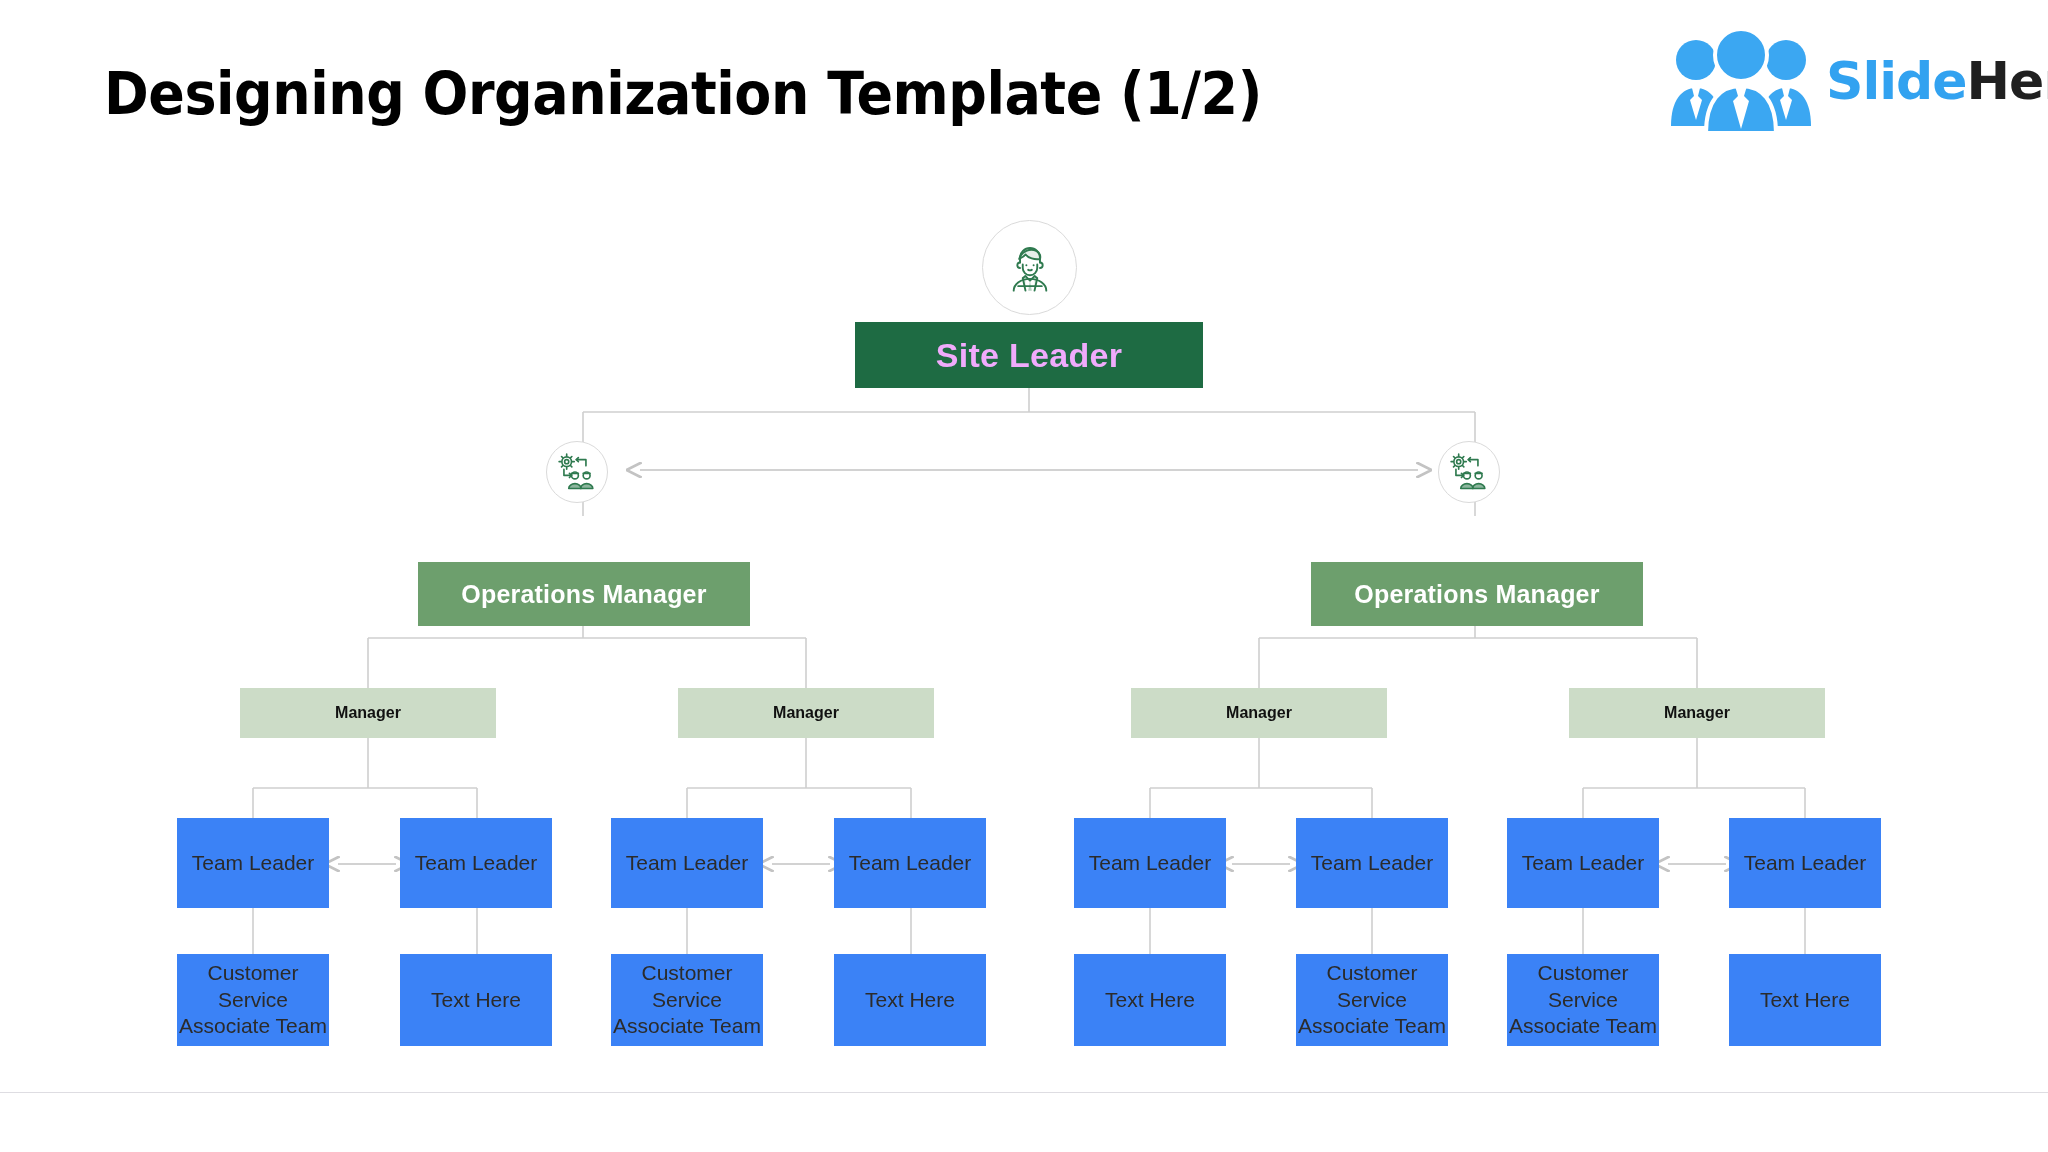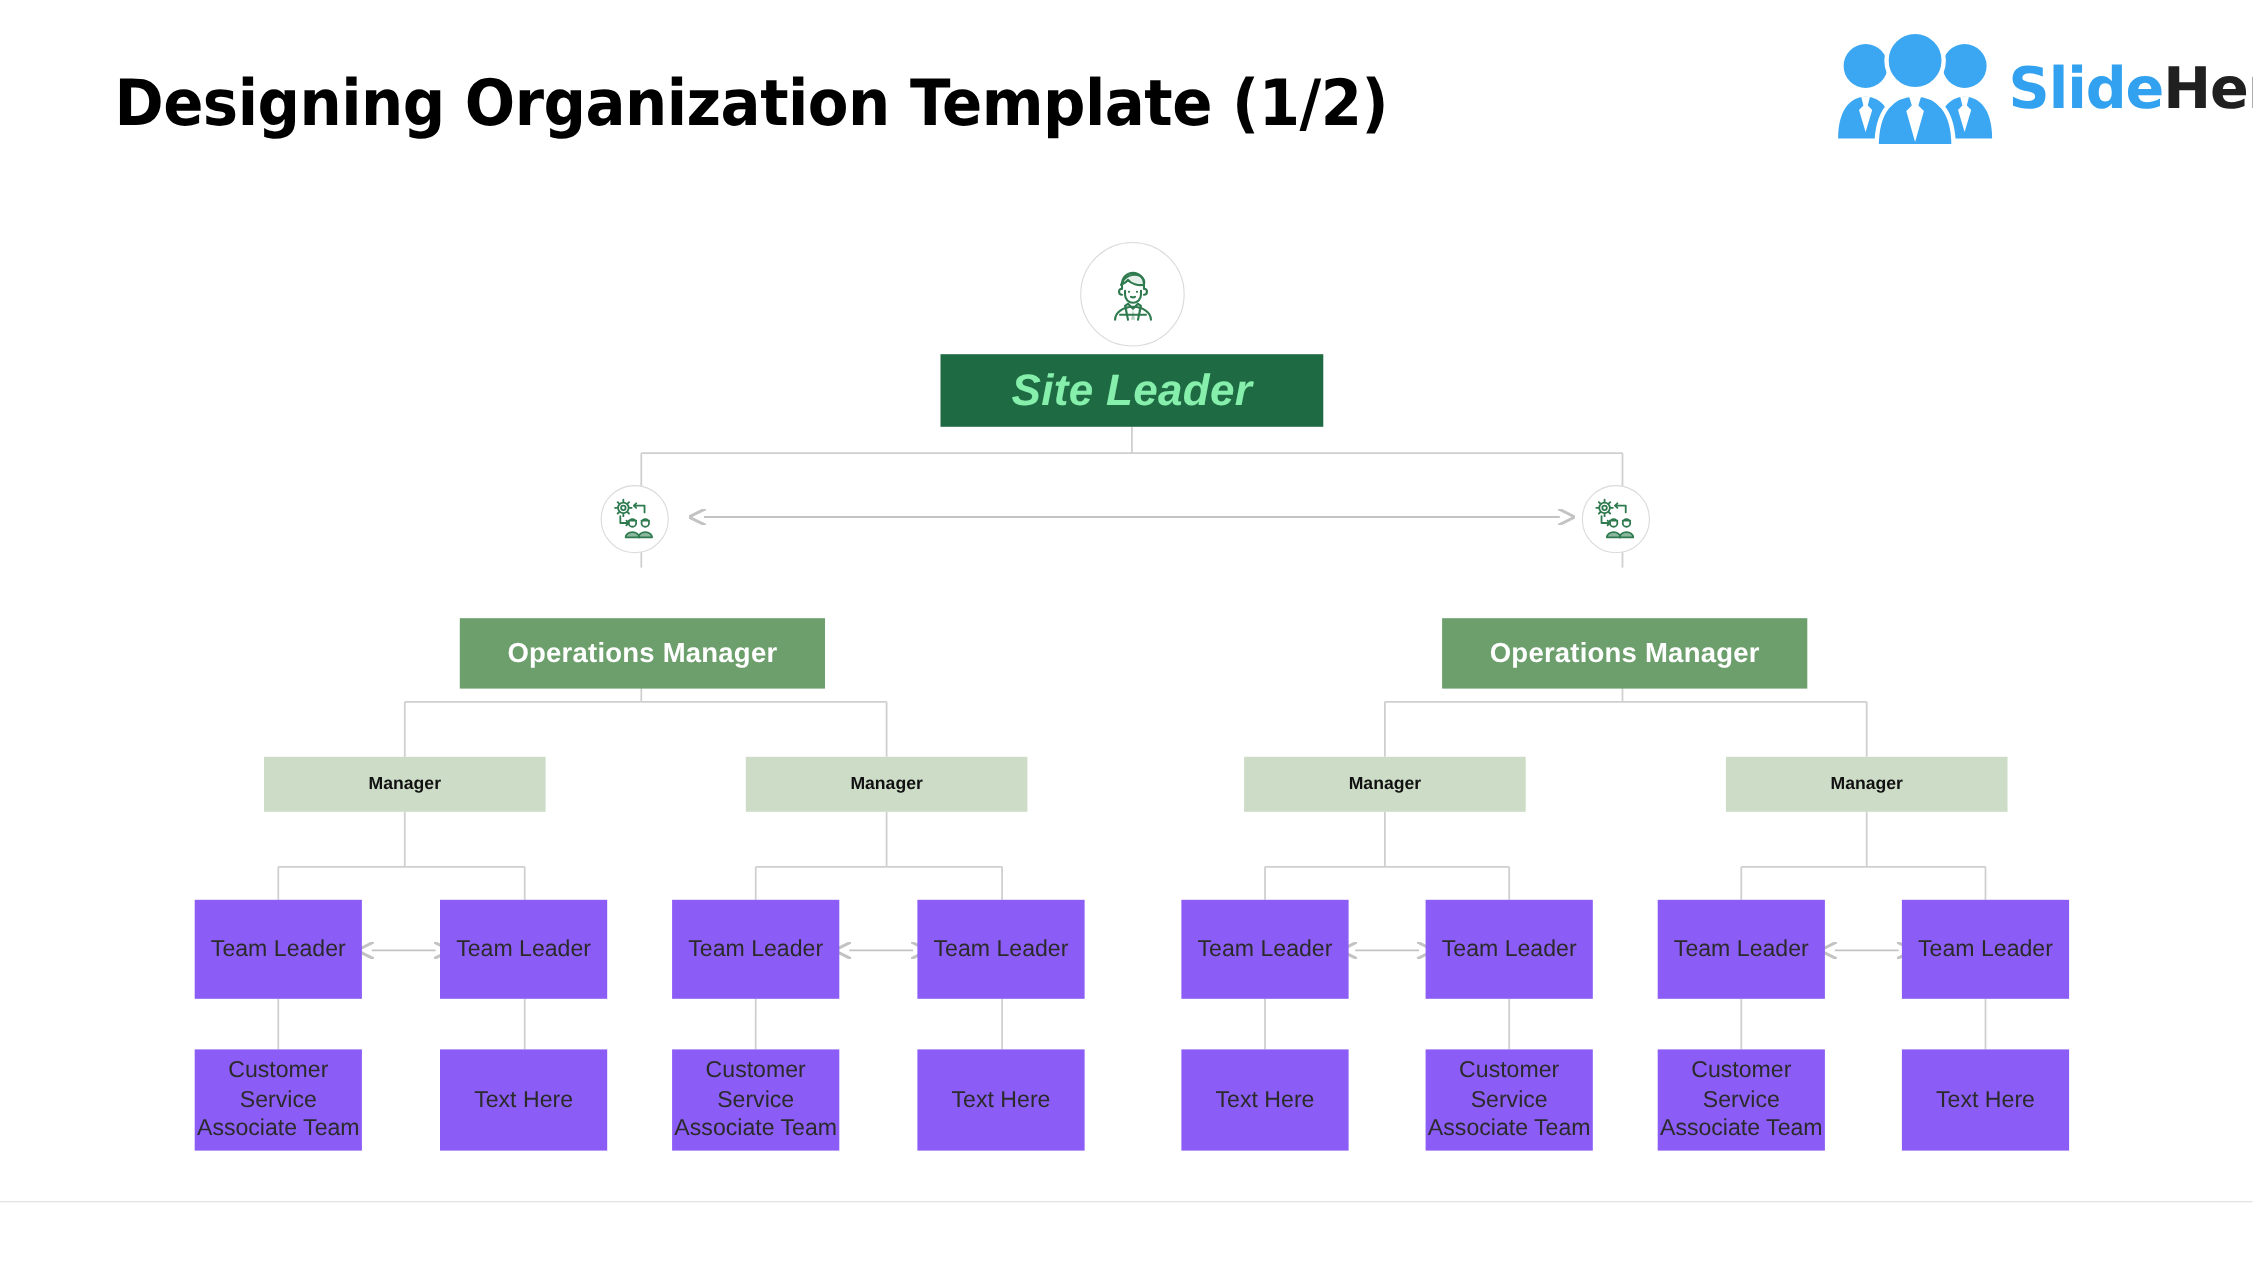--- a/index.html
+++ b/index.html
@@ -90,42 +90,41 @@
     box-sizing: border-box;
     display: flex;
     align-items: center;
     justify-content: center;
     text-align: center;
     z-index: 3;
   }
 
   .node-site-leader {
     background: #1e6b43;
-    color: #86efac;
-    font-size: 40px;
+    color: #f0abfc;
+    font-size: 34px;
     font-weight: 700;
     letter-spacing: 0.3px;
-    font-style: italic;
   }
   .node-ops-manager {
     background: #6d9f6d;
     color: #ffffff;
     font-size: 25px;
     font-weight: 700;
     letter-spacing: 0.2px;
     margin-top: 46px;
   }
   .node-manager {
     background: #ccdcc7;
     color: #111111;
     font-size: 16px;
     font-weight: 700;
   }
   .node-leaf {
-    background: #8b5cf6;
+    background: #3b82f6;
     color: #2b2b2b;
     font-size: 21px;
     font-weight: 400;
     line-height: 1.28;
   }
 
   
   .icon-badge {
     position: absolute;
     border-radius: 50%;

